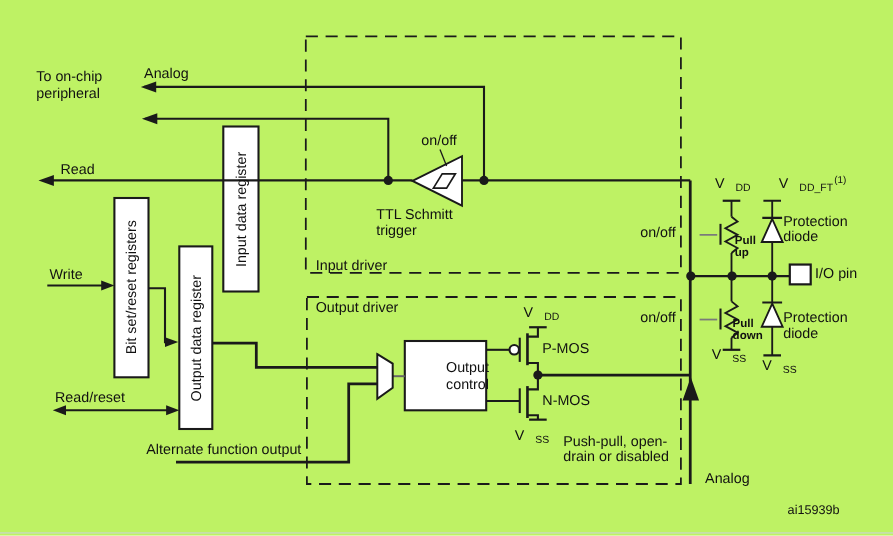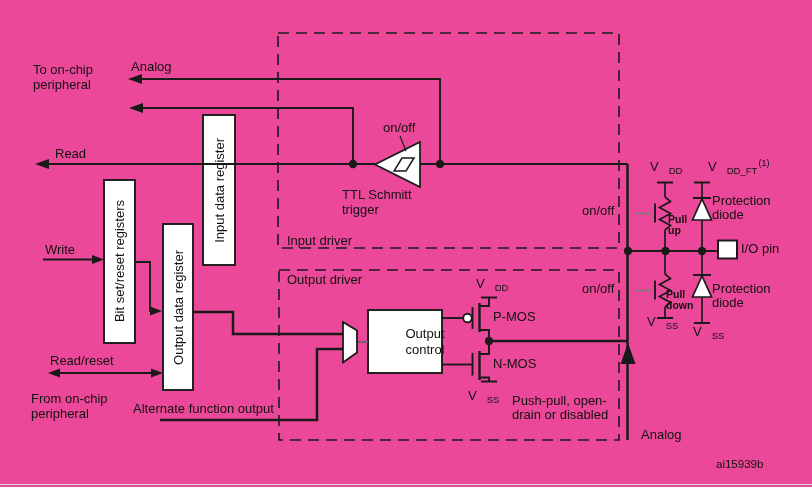--- a/index.html
+++ b/index.html
@@ -1,17 +1,17 @@
 <!DOCTYPE html>
 <html><head>
 <meta charset="utf-8">
 <style>
   html,body { margin:0; padding:0; background:#fff; }
   #stage {
-    position:relative; width:812px; height:487px; background:#ec4899;
+    position:relative; width:812px; height:487px; background:#bef264;
     font-family:"Liberation Sans", sans-serif; color:#111; overflow:hidden;
   }
   .lbl { position:absolute; font-size:13px; line-height:15px; color:#111; white-space:nowrap; }
   .wrap { white-space:normal; }
   .ctr  { }
   .small { font-size:10.5px; line-height:10.5px;font-weight:bold; }
   .tiny { font-size:11.5px; }
   .vbox { position:absolute; display:flex; align-items:center; justify-content:center; }
   .vbox span { writing-mode:vertical-rl; transform:rotate(180deg); white-space:nowrap; font-size:13px; }
   .sb { font-size:9.5px; vertical-align:-3px;padding-left:10px; }
@@ -149,21 +149,20 @@
 
   <div class="lbl" style="left:131px; top:59px;">Analog</div>
 
 
   <div class="lbl" style="left:55px; top:146px;">Read</div>
 
   <div class="lbl" style="left:45px; top:242px;">Write</div>
 
   <div class="lbl" style="left:50px; top:353px;">Read/reset</div>
 
-  <div class="lbl wrap" style="left:31px; top:391px; width:92px;">From on-chip peripheral</div>
 
   <div class="lbl" style="left:133px; top:401px;">Alternate function output</div>
 
   <div class="vbox" style="left:104px; top:180px; width:31px; height:163px;">
     <span>Bit set/reset registers</span>
   </div>
   <div class="vbox" style="left:203px; top:115px; width:32px; height:150px;">
     <span>Input data register</span>
   </div>
   <div class="vbox" style="left:163px; top:224px; width:30px; height:166px;">

